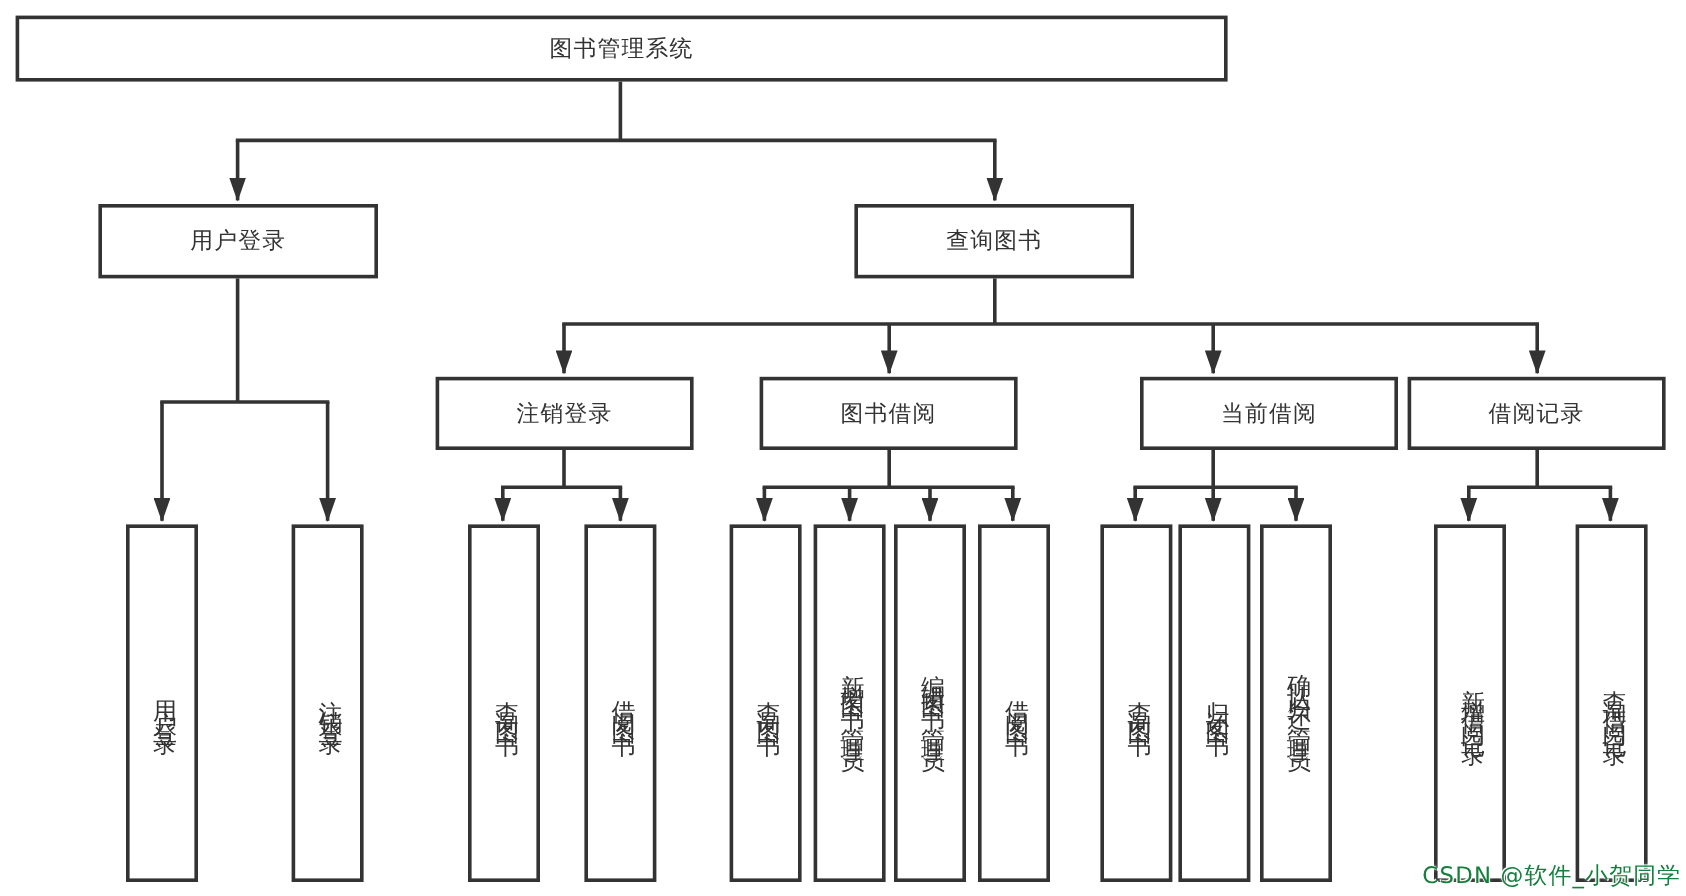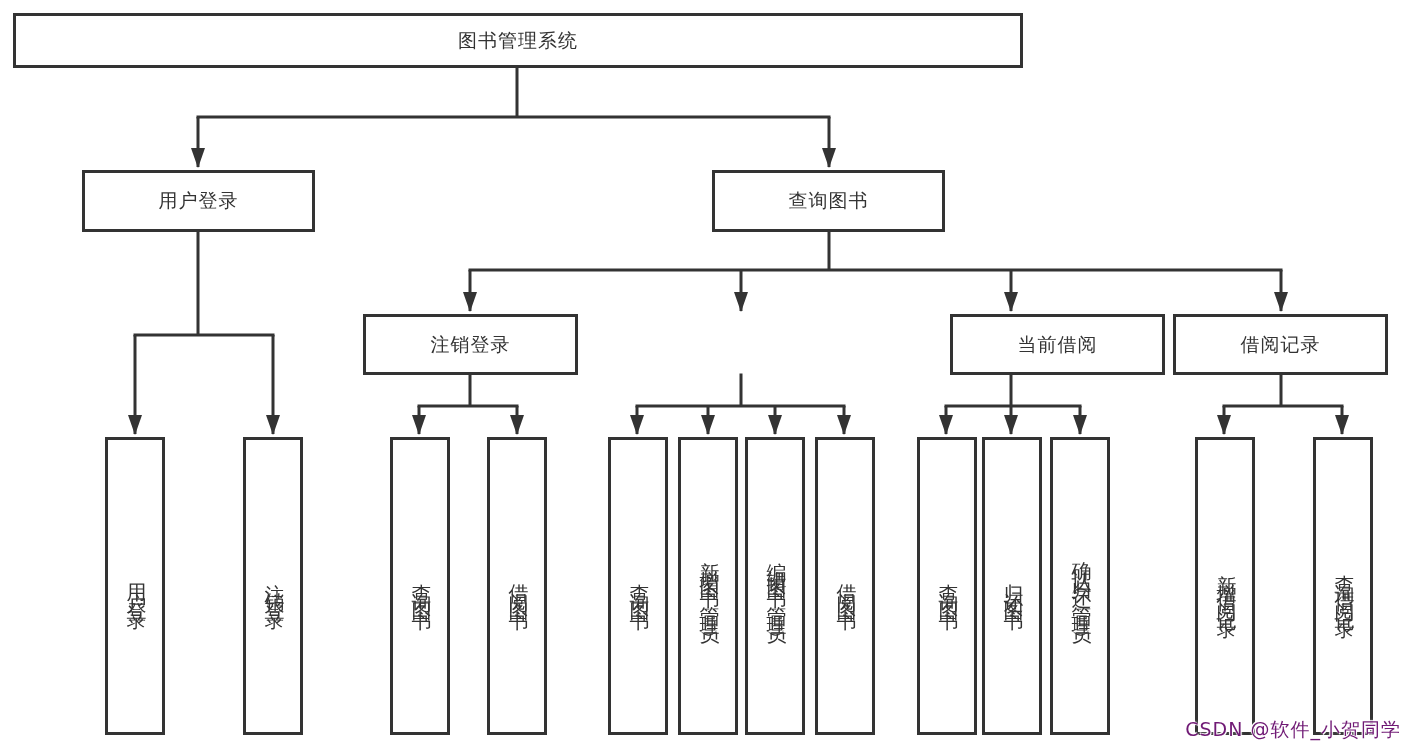--- a/index.html
+++ b/index.html
@@ -44,21 +44,21 @@
     font-size: 20px;
     letter-spacing: 9px;
     line-height: 1;
   }
   .watermark {
     position: absolute;
     right: 4px;
     bottom: 4px;
     z-index: 3;
     font-size: 19px;
-    color: #701a75;
+    color: #15803d;
     letter-spacing: 1px;
     text-shadow: 1px 1px 0 #ffffff, -1px -1px 0 #ffffff, 0 0 3px #ffffff;
     white-space: nowrap;
   }
 </style>
 </head>
 <body>
 
 <div class="canvas">
 
@@ -114,20 +114,23 @@
   <div class="node h" style="left:82px; top:170px; width:233px; height:62px;">
     <span>用户登录</span>
   </div>
   <div class="node h" style="left:712px; top:170px; width:233px; height:62px;">
     <span>查询图书</span>
   </div>
 
   <div class="node h" style="left:363px; top:314px; width:215px; height:61px;">
     <span>注销登录</span>
   </div>
+  <div class="node h" style="left:633px; top:314px; width:215px; height:61px;">
+    <span>图书借阅</span>
+  </div>
   <div class="node h" style="left:950px; top:314px; width:215px; height:61px;">
     <span>当前借阅</span>
   </div>
   <div class="node h" style="left:1173px; top:314px; width:215px; height:61px;justify-content:center;">
     <span>借阅记录</span>
   </div>
 
   <div class="node v" style="left:105px; top:437px; width:60px; height:298px;">
     <span>用户登录</span>
   </div>

